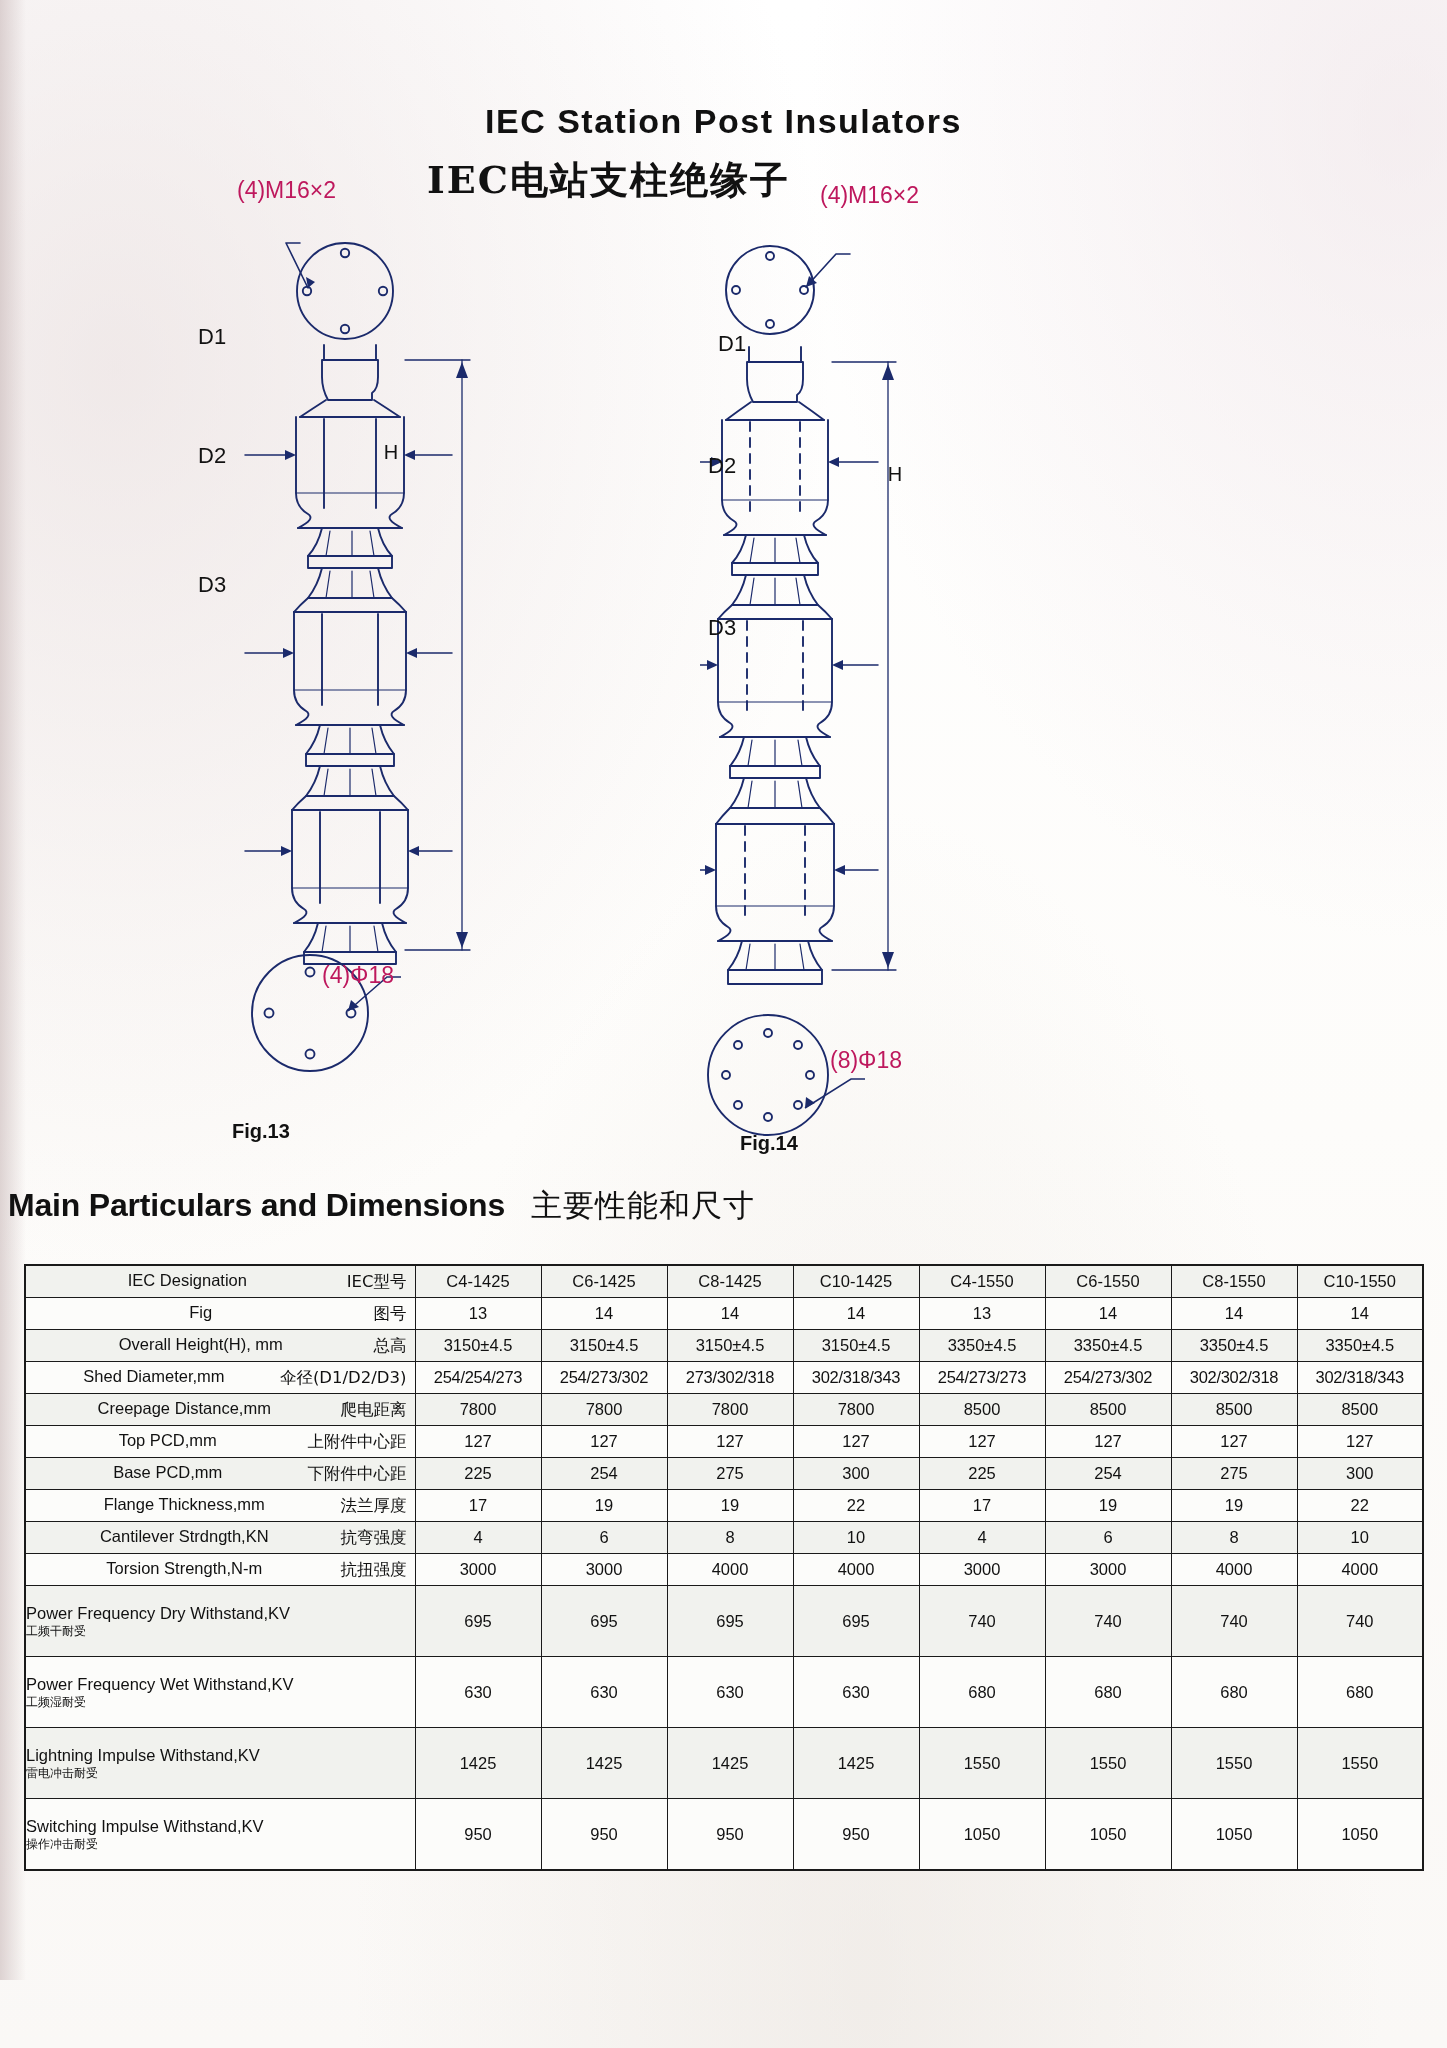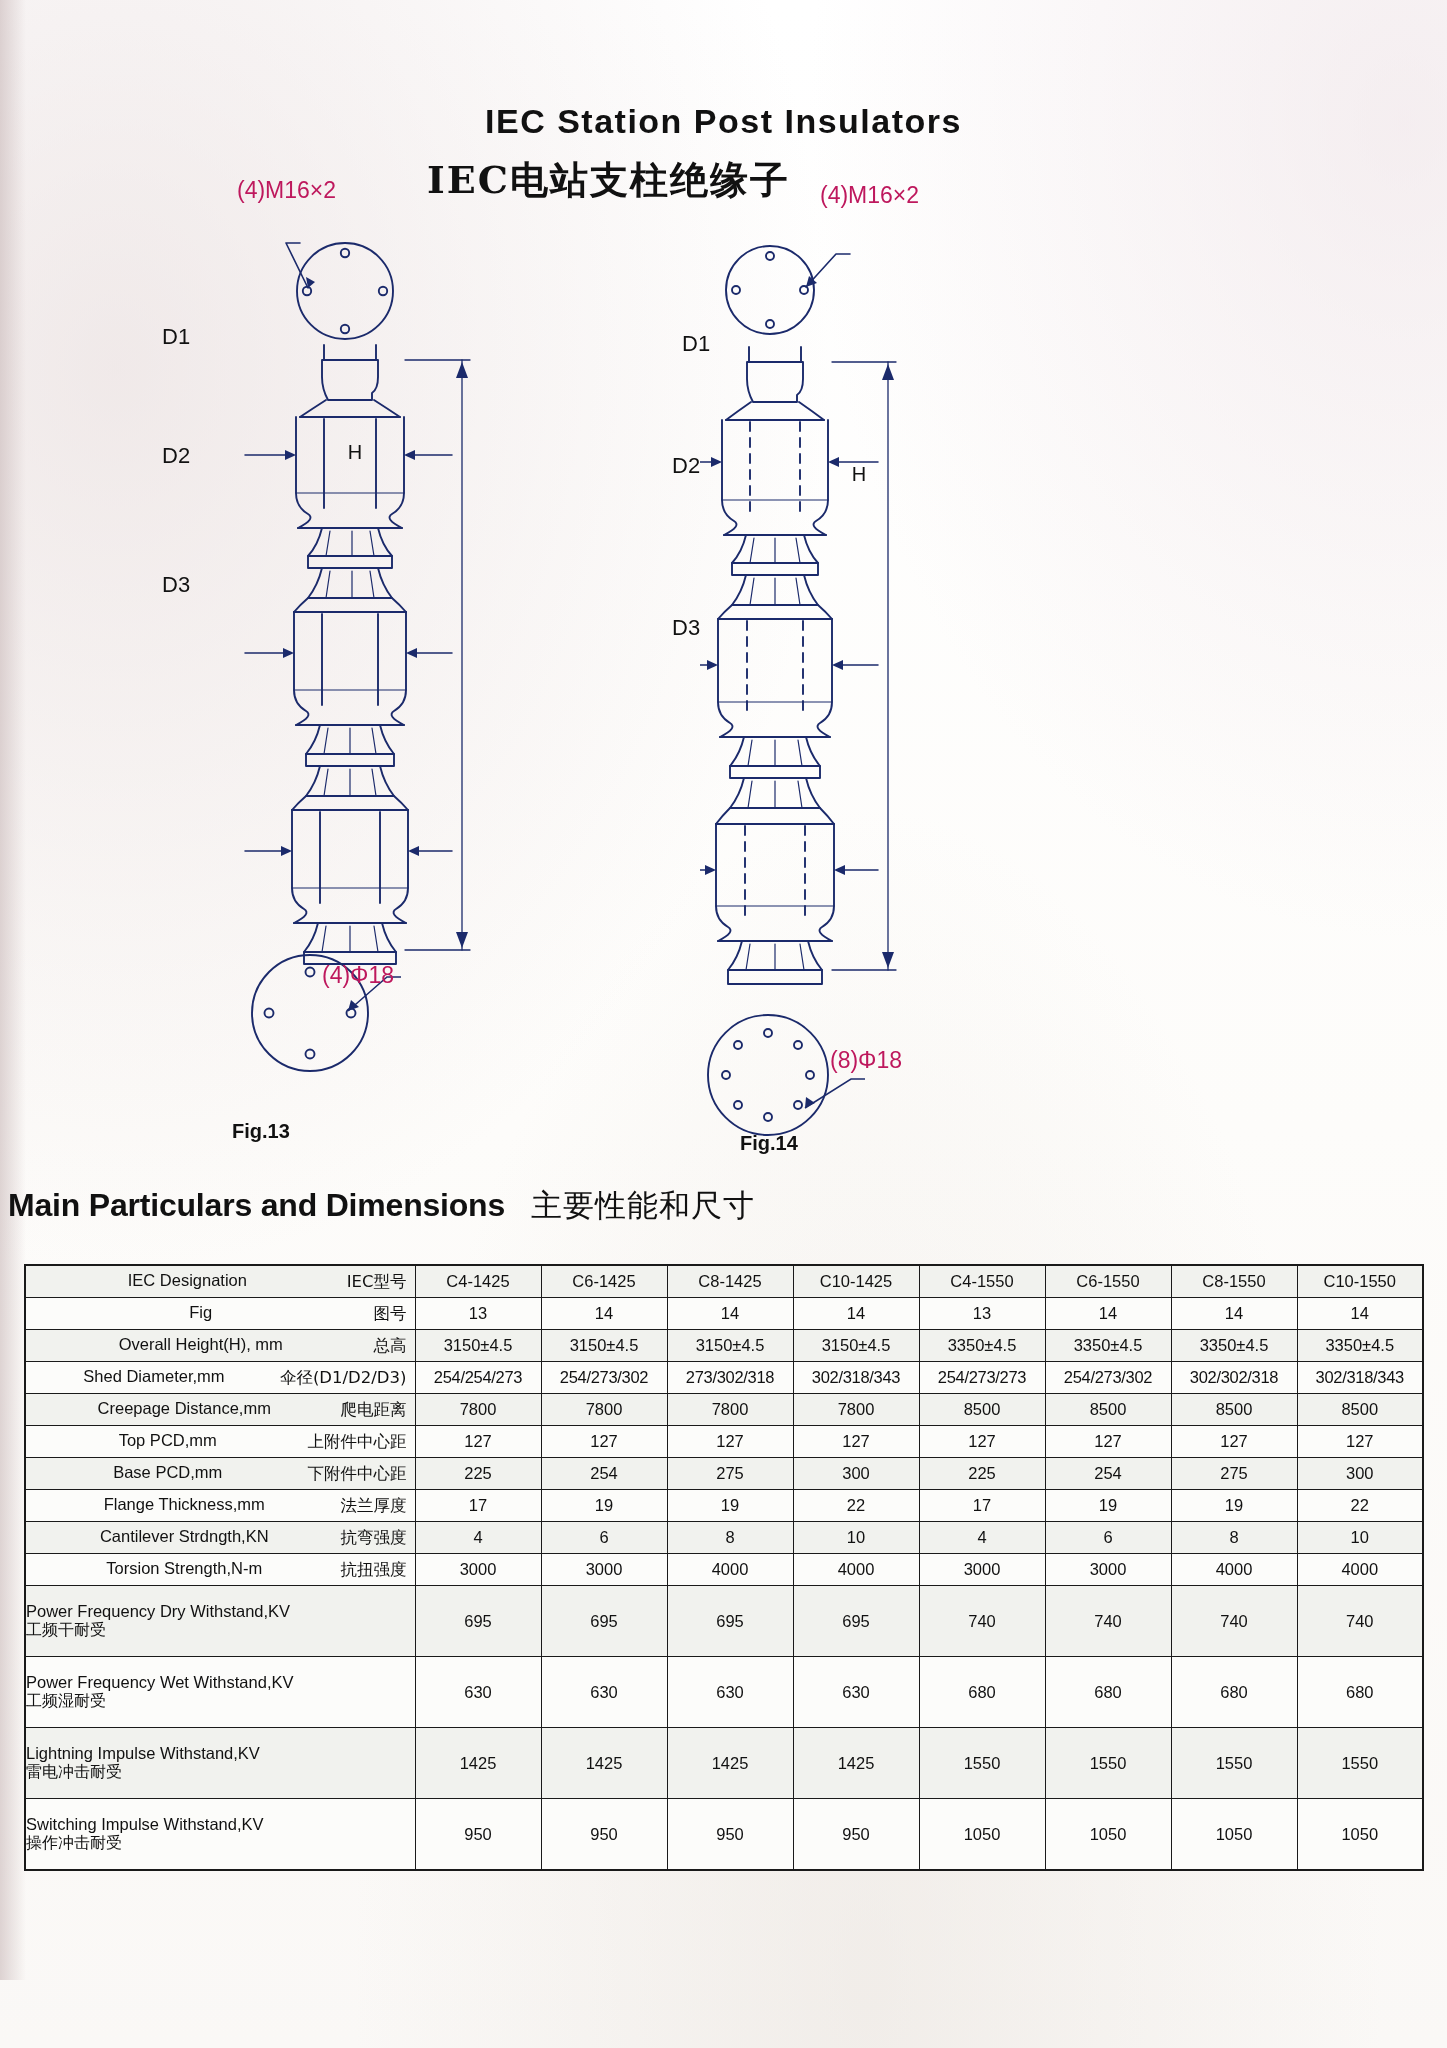--- a/index.html
+++ b/index.html
@@ -42,21 +42,21 @@
   
   .drawing{position:absolute;top:0;left:0;width:1447px;height:1160px;}
   .ink{stroke:#1b2a6b;fill:none;}
   .inkf{fill:#1b2a6b;}
   .lbl{
     position:absolute;font-size:21px;color:#be185d;
     font-family:"Liberation Sans","DejaVu Sans",sans-serif;white-space:nowrap;
   }
   .lbl-big{font-size:23px;}
   .dimtxt{
-    position:absolute;font-size:22px;font-weight:500;color:#111;
+    position:absolute;font-size:22px;font-weight:500;color:#111;margin-left:36px;
   }
   .figcap{
     position:absolute;font-size:20px;font-weight:bold;color:#111;
   }
 
   
   .sec-head{
     position:absolute;left:8px;top:1185px;
     font-size:32px;font-weight:bold;letter-spacing:-.2px;
   }
@@ -92,21 +92,21 @@
   td.rowlabel .en{display:inline-block;}
   td.rowlabel .cn{
     float:right;padding-right:6px;
     font-family:"DejaVu Sans","Liberation Sans",sans-serif;
   }
   td.rowlabel.center2{
     text-align:left;white-space:normal;line-height:1.18;padding:4px 0;
   }
   td.rowlabel.center2 .en{display:block;font-size:16.5px;}
   td.rowlabel.center2 .cn{
-    display:block;float:none;padding:0;font-size:16px;
+    display:block;float:none;padding:0;font-size:12px;
     font-family:"DejaVu Sans","Liberation Sans",sans-serif;
   }
   td.small{font-size:14px;letter-spacing:-.3px;}
   td.hdr{font-size:17px;}
   .r-tall td{height:62px;}
   .r-norm td{height:27px;}
 </style>
 </head>
 <body>
 

